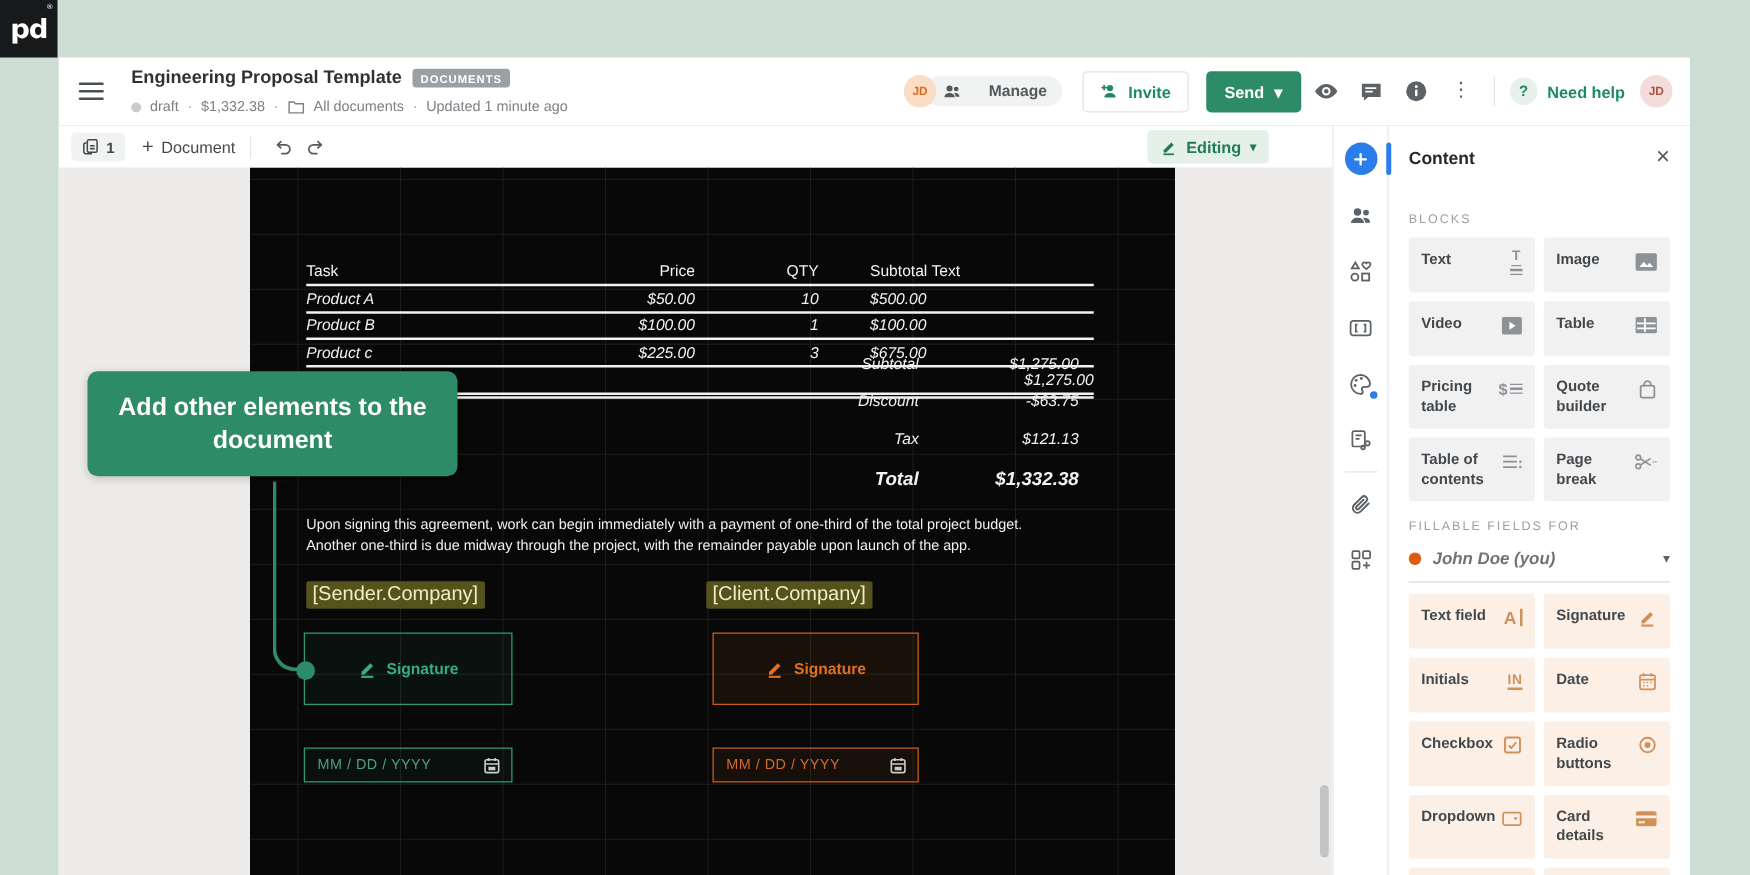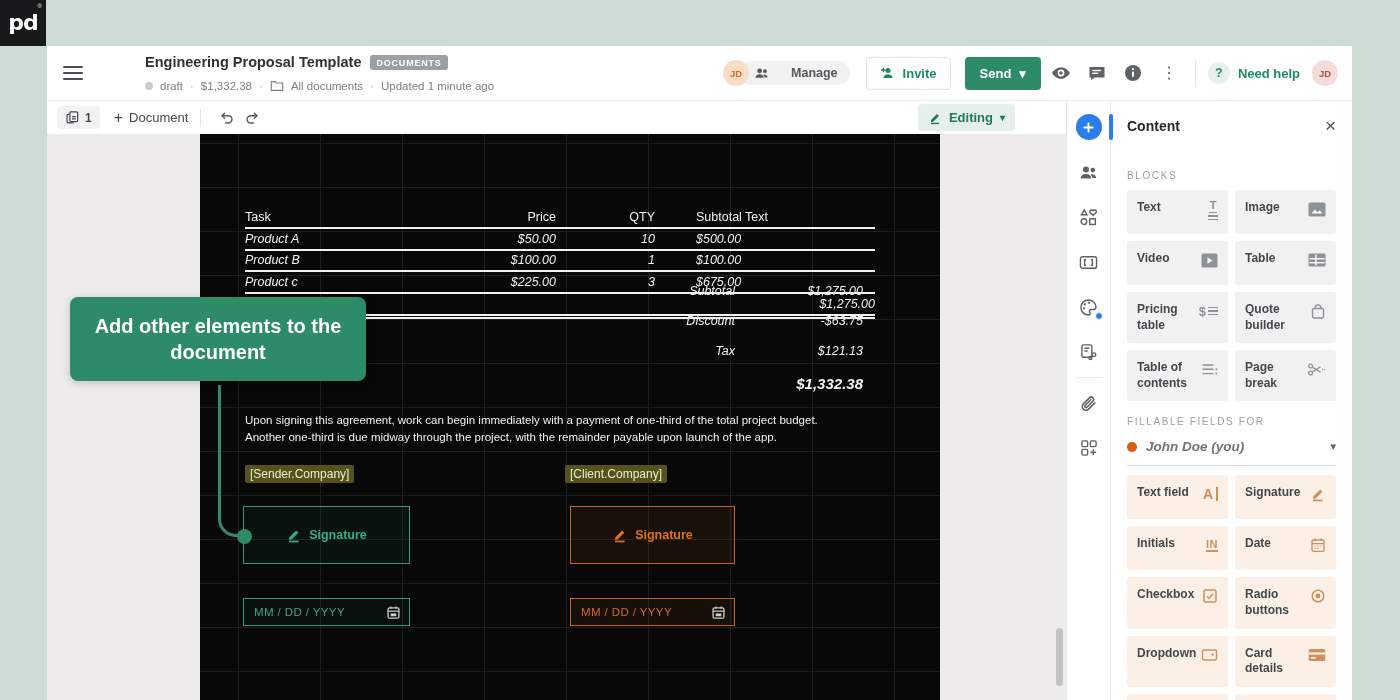--- a/index.html
+++ b/index.html
@@ -13,21 +13,21 @@
     font-family:"DejaVu Sans", sans-serif; transform:scaleX(1.05); }
   .logo-box .reg { position:absolute; top:3px; right:4px; color:#fff; font-size:6px; }
 
   
   .app { position:absolute; left:47px; top:46px; width:1305px; height:654px; background:#fff; }
 
   
   .header { height:54px; display:flex; align-items:center; padding:0 14px 0 16px; }
   .hamburger { width:20px; height:14px; display:flex; flex-direction:column; justify-content:space-between; cursor:pointer; margin-right:22px; }
   .hamburger span { display:block; height:2px; background:#4a4f53; border-radius:1px; }
-  .title-block { display:flex; flex-direction:column; gap:9px;margin-left:40px; }
+  .title-block { display:flex; flex-direction:column; gap:9px; }
   .title-row { display:flex; align-items:center; gap:9px; }
   .doc-title { font-size:14.5px; font-weight:700; color:#2d3236; }
   .doc-badge { background:#9aa0a4; color:#fff; font-size:9px; font-weight:700; letter-spacing:.8px;
     border-radius:3px; padding:3px 6px 2px; }
   .status-row { display:flex; align-items:center; gap:7px; font-size:11.5px; color:#7c8185; }
   .status-dot { width:8px; height:8px; border-radius:50%; background:#c9cccd; }
   .sep { color:#9ea3a6; }
   .hspacer { flex:1; }
   .avatar { width:26px; height:26px; border-radius:50%; display:flex; align-items:center; justify-content:center;
     font-size:9.5px; font-weight:700; }
@@ -83,21 +83,21 @@
     border-bottom:2px solid #f2f2f2; font-style:italic; font-size:12.5px; }
   .dbl { height:3px; border-bottom:2px solid #f2f2f2; }
 
   .totals { position:absolute; left:45px; top:142px; width:618px; font-size:12.5px; font-style:italic; }
   .totals-row { display:flex; align-items:center; height:30px; }
   .t-label { width:490px; text-align:right; }
   .t-value { flex:1; text-align:right; }
   .grand { height:34px; font-size:15px; font-weight:700; }
 
   .doc-par { position:absolute; left:45px; top:278px; width:592px; font-size:11.5px; line-height:1.45; color:#f0f0f0; }
-  .token { position:absolute; top:331px; background:#55521c; color:#efedc9; font-size:12px;
+  .token { position:absolute; top:331px; background:#55521c; color:#efedc9; font-size:16px;
     padding:2px 5px; border-radius:2px; cursor:pointer; }
   .token.sender { left:45px; }
   .token.client { left:365px; }
 
   .sig-box { position:absolute; top:372px; height:58px; display:flex; align-items:center; justify-content:center;
     gap:7px; font-size:12.5px; font-weight:700; cursor:pointer; }
   .sig-green { left:43px; width:167px; border:1.5px solid #2e9b72; background:rgba(46,155,114,.07); color:#35ae83; }
   .sig-orange { left:370px; width:165px; border:1.5px solid #c7601c; background:rgba(199,96,28,.09); color:#e0701f; }
 
   .date-box { position:absolute; top:464px; height:28px; display:flex; align-items:center;
@@ -334,20 +334,21 @@
             </div>
             <div class="totals-row">
               <span class="t-label">Discount</span>
               <span class="t-value">-$63.75</span>
             </div>
             <div class="totals-row">
               <span class="t-label">Tax</span>
               <span class="t-value">$121.13</span>
             </div>
             <div class="totals-row grand">
+              <span class="t-label">Total</span>
               <span class="t-value">$1,332.38</span>
             </div>
           </div>
 
           <p class="doc-par">Upon signing this agreement, work can begin immediately with a payment of one-third of the total project budget. Another one-third is due midway through the project, with the remainder payable upon launch of the app.</p>
 
           <span class="token sender">[Sender.Company]</span>
           <span class="token client">[Client.Company]</span>
 
           <div class="sig-box sig-green">

